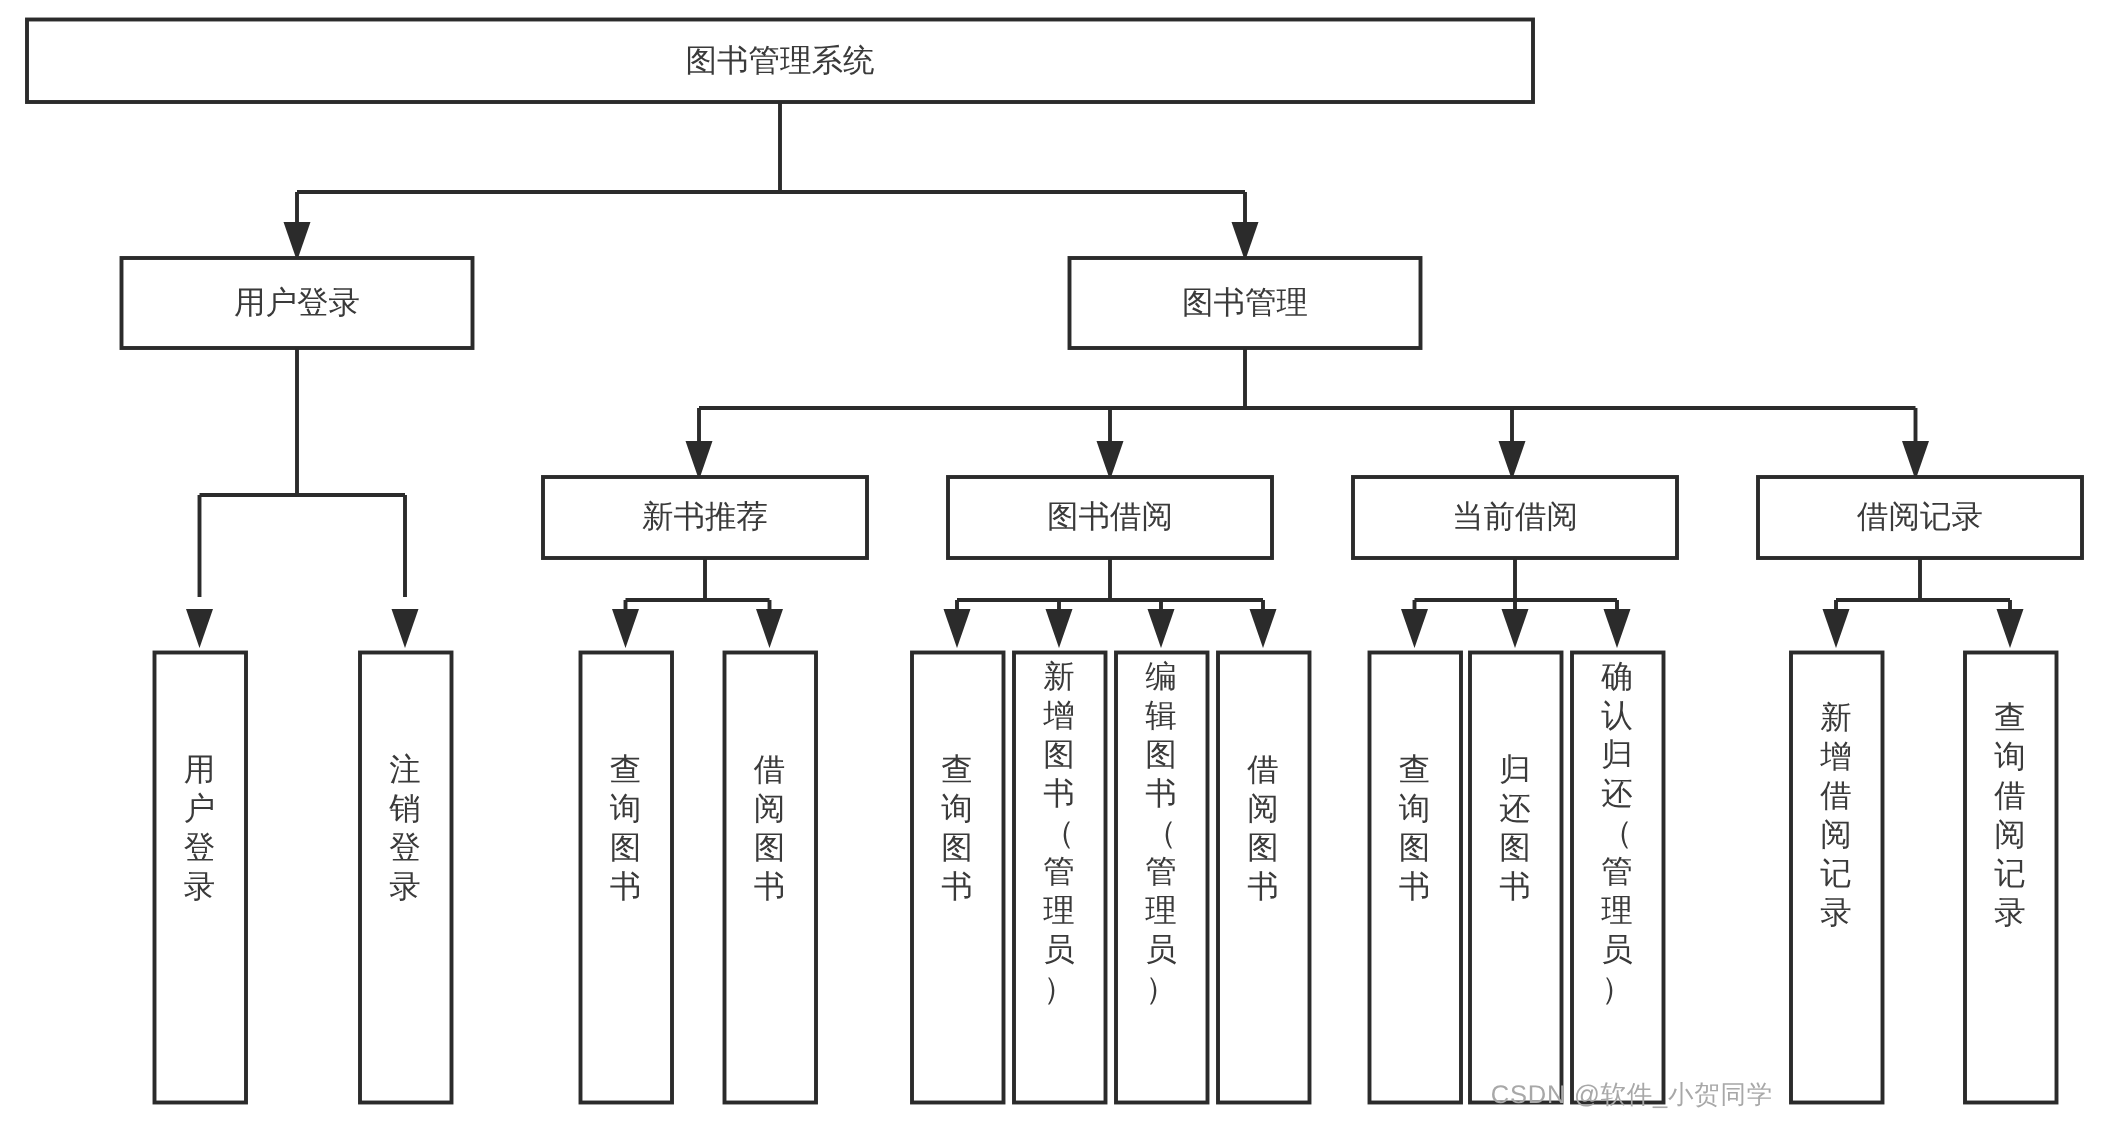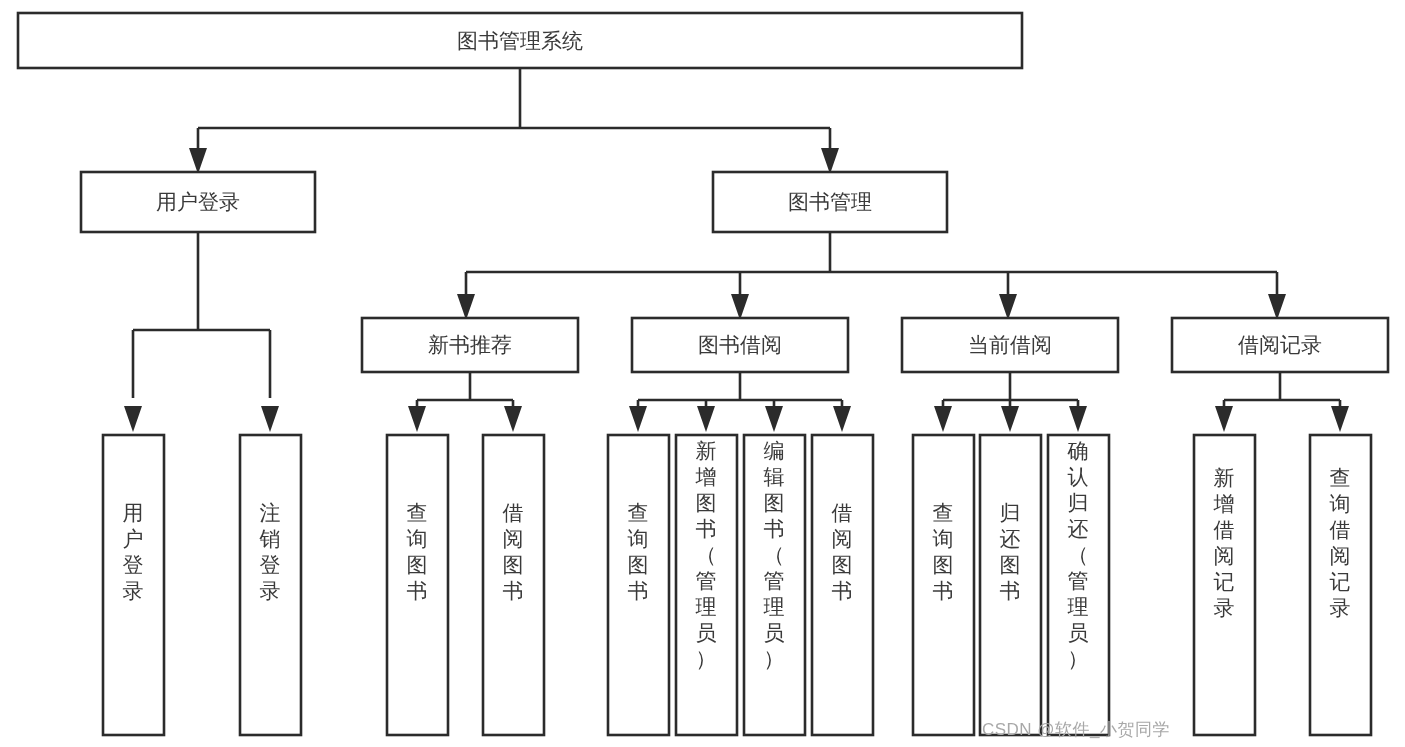--- a/index.html
+++ b/index.html
@@ -49,21 +49,21 @@
     dominant-baseline: middle;
   }
   .node-label-v {
     font-family: "Liberation Sans", "DejaVu Sans", sans-serif;
     font-size: 21px;
     fill: #3a3a3a;
     text-anchor: middle;
   }
   .watermark {
     position: absolute;
-    right: 24px;
+    right: 12px;
     bottom: 6px;
     font-family: "Liberation Sans", "DejaVu Sans", sans-serif;
     font-size: 17px;
     color: #a8a8a8;
     white-space: nowrap;
     letter-spacing: 0.5px;
     pointer-events: none;
   }
 </style>
 </head>

